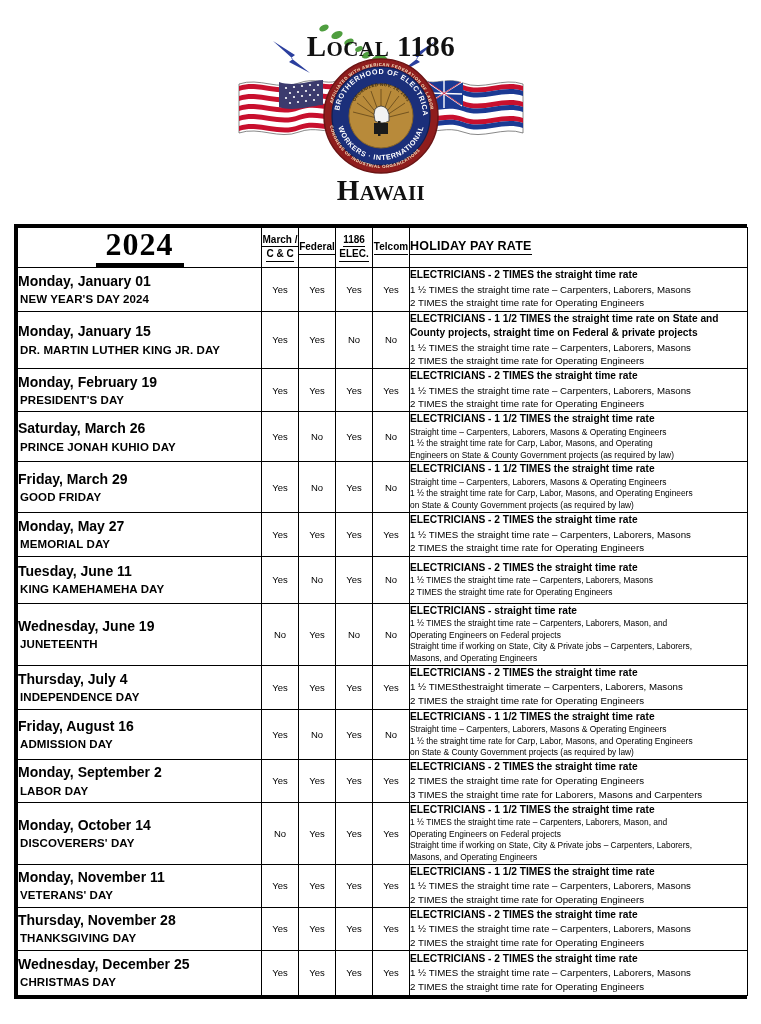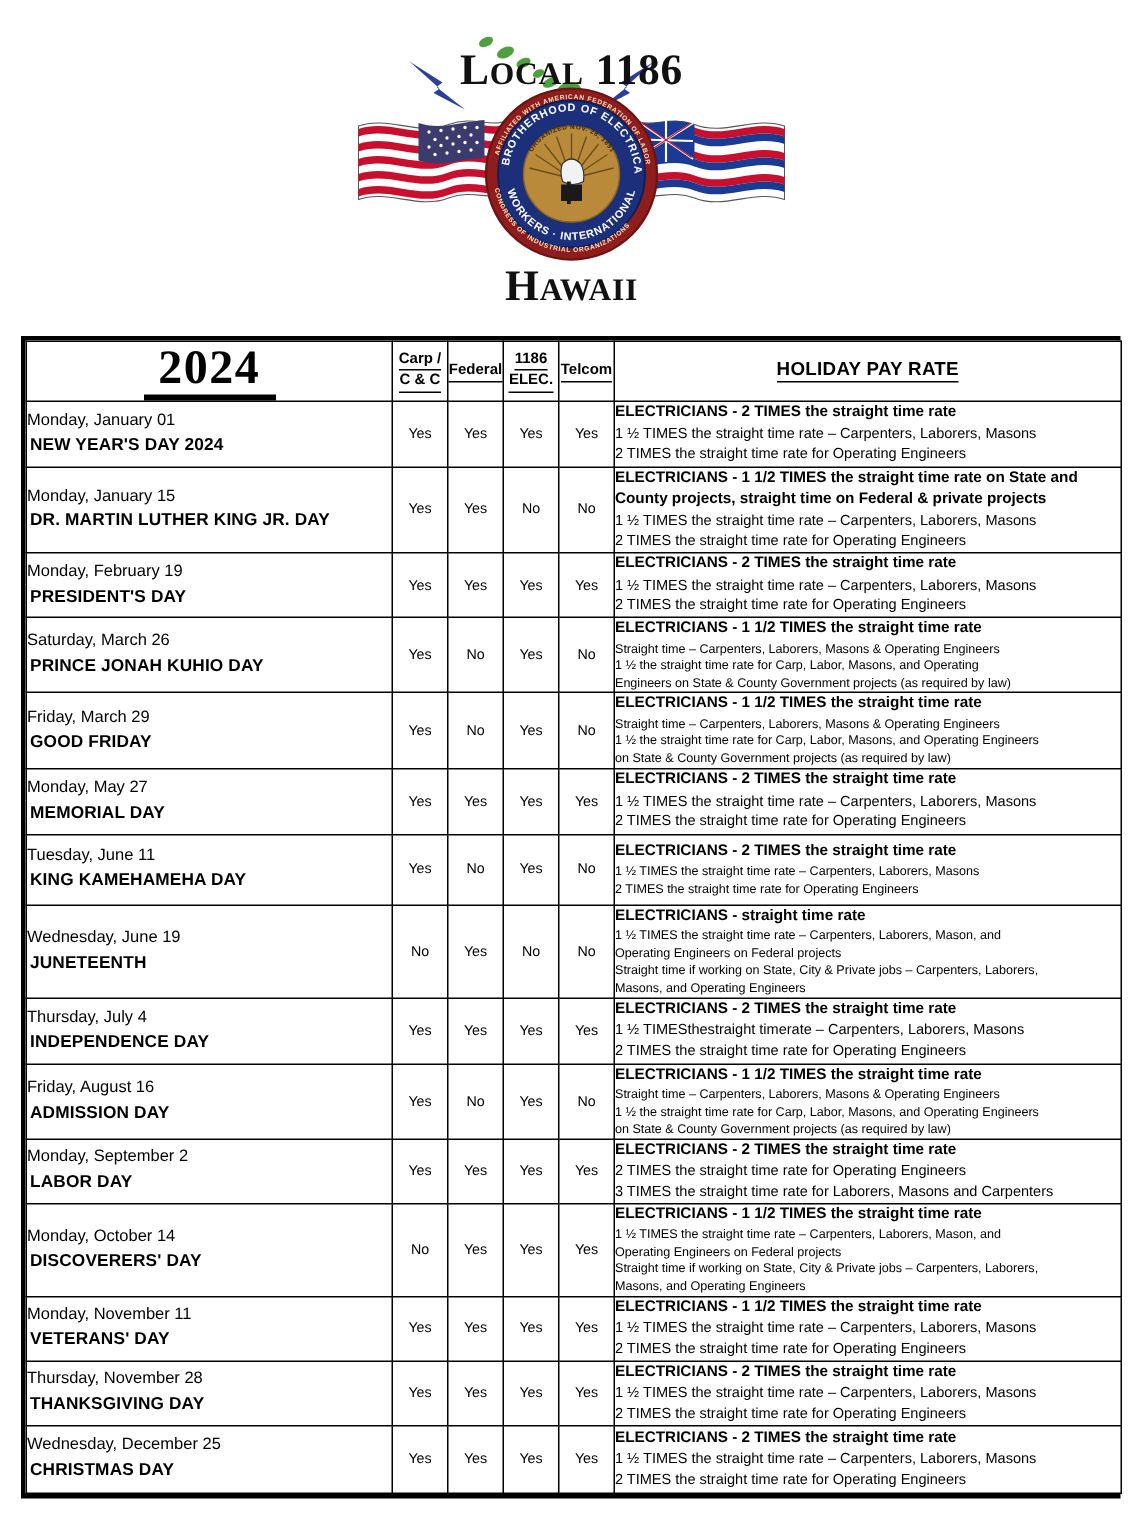--- a/index.html
+++ b/index.html
@@ -85,34 +85,33 @@
   }
   .hdr-col {
     text-align: center;
     font-size: 10px;
     font-weight: bold;
     line-height: 1.35;
     padding: 2px 1px;
   }
   .hdr-col .u { border-bottom: 1px solid #000; display: inline-block; }
   .hdr-rate {
-    text-align: center;
     font-size: 12.5px;
     font-weight: bold;
     letter-spacing: .2px;
   }
   .hdr-rate .u { border-bottom: 1px solid #000; display: inline-block; padding-bottom: 1px;}
 
   
   td.date-cell {
     padding: 4px 2px 4px 9px;
     line-height: 1.45;
     vertical-align: middle;
   }
-  .date-line1 { font-size: 11px; font-weight: normal; }
+  .date-line1 { font-size: 14px; font-weight: bold; }
   .date-line2 { font-size: 11.5px; font-weight: bold; letter-spacing: .1px; padding-left: 2px;}
 
   td.yn {
     text-align: center;
     font-size: 9.5px;
     vertical-align: middle;
   }
 
   td.rate-cell {
     padding: 1px 2px 1px 5px;
@@ -279,21 +278,21 @@
           <col class="c-yn">
           <col class="c-yn">
           <col class="c-rate">
       </colgroup>
       <thead>
         <tr class="hdr">
           <td class="year-cell">
             <span class="year-text">2024</span>
           </td>
           <td class="hdr-col">
-            <span class="u">Carp /</span><br>
+            <span class="u">March /</span><br>
             <span class="u">C &amp; C</span>
           </td>
           <td class="hdr-col">
             <span class="u">Federal</span>
           </td>
           <td class="hdr-col">
             <span class="u">1186</span><br>
             <span class="u">ELEC.</span>
           </td>
           <td class="hdr-col">

